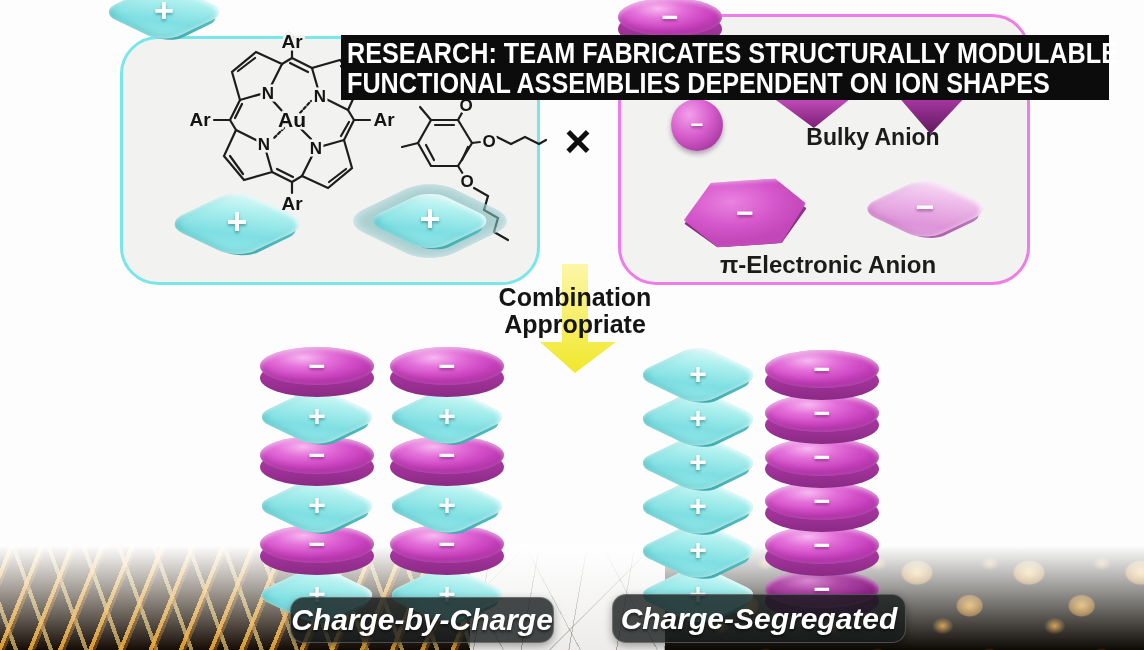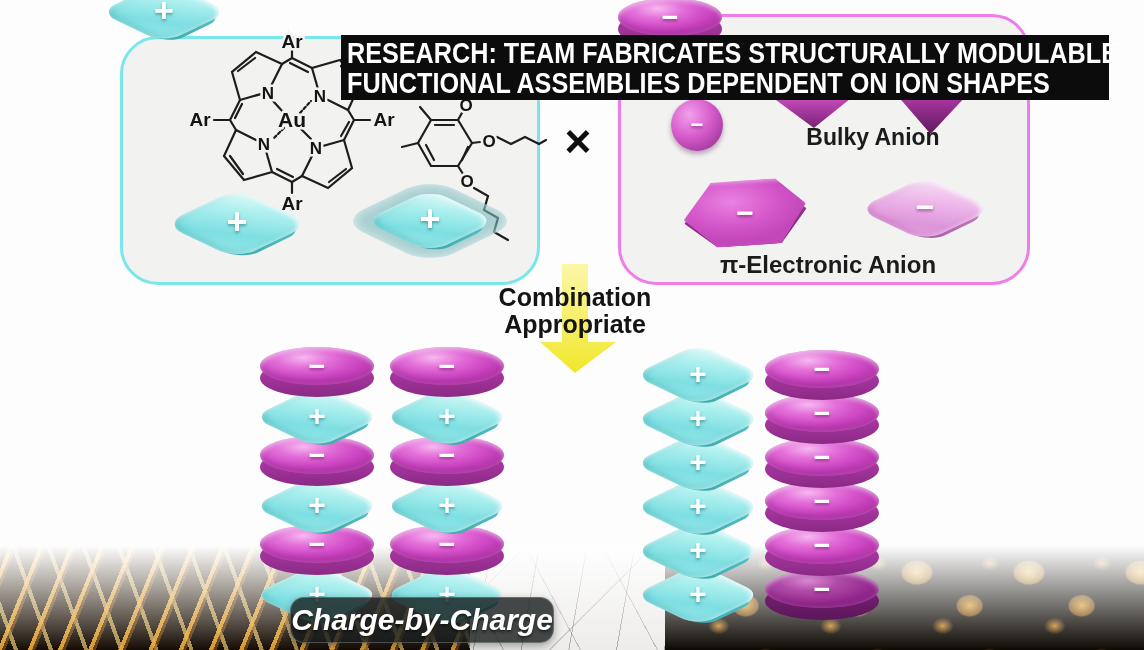--- a/index.html
+++ b/index.html
@@ -392,14 +392,15 @@
         <span class="item-sign">−</span>
       </div>
       <div class="disc disc-dark" style="left: 765px; top: 570px; width: 114px; z-index: 25;">
         <div class="disc-rim"></div>
         <div class="disc-top"></div>
         <span class="item-sign">−</span>
       </div>
     </div>
 
   <div class="result-label" style="left:247px;top:597px;width:264px;height:46px;margin-left:43px;">Charge-by-Charge</div>
+  <div class="result-label" style="left:612px;top:594px;width:294px;height:49px;">Charge-Segregated</div>
 
 </div>
 
 </body></html>

